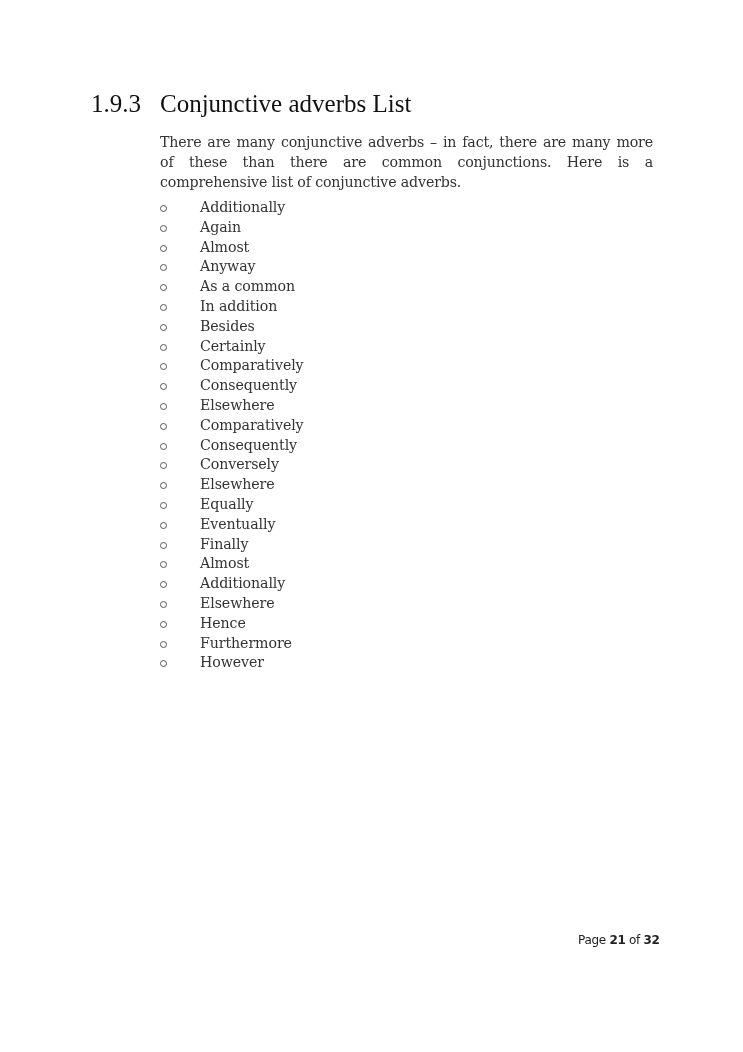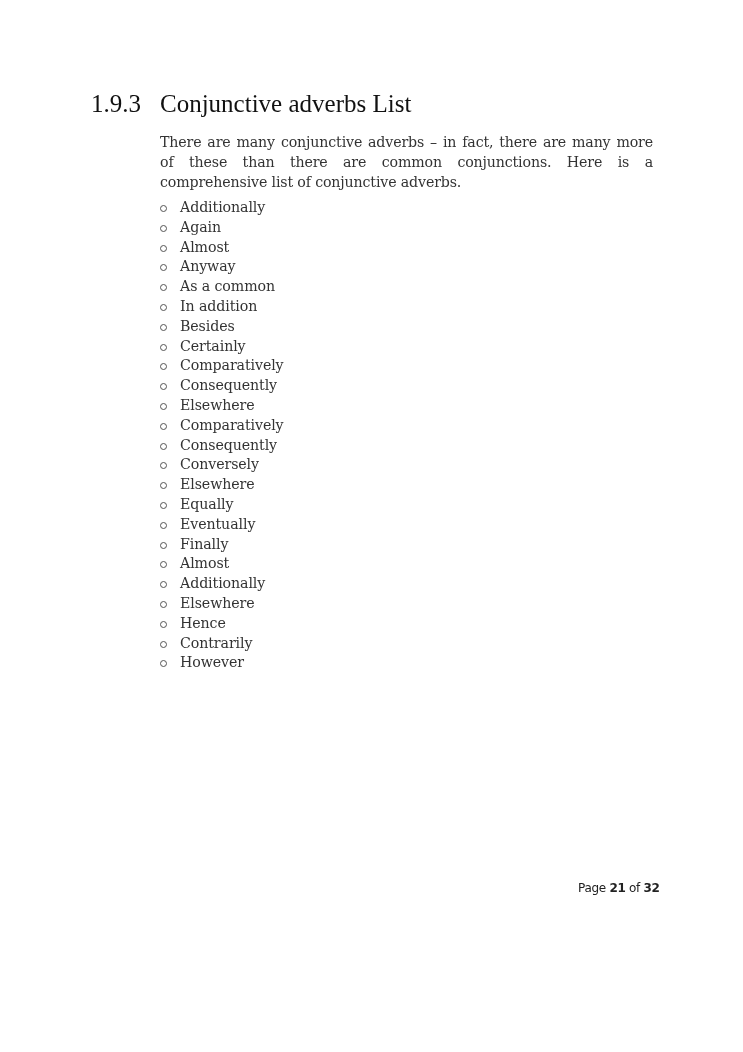--- a/index.html
+++ b/index.html
@@ -25,23 +25,23 @@
       position: absolute; left: 160px; top: 197px;
       margin: 0; padding: 0; list-style: none;
       font-family: "DejaVu Serif", "Liberation Serif", serif;
       font-size: 14.2px; color: #333;
     }
     .list li { height: 19.8px; line-height: 20px; position: relative; white-space: nowrap; letter-spacing: -0.1px; }
     .list .bullet {
       position: absolute; left: 0; top: 8px;
       width: 5px; height: 5px; border: 1px solid #555; border-radius: 50%;
     }
-    .list .label { position: absolute; left: 20px; top: 0; }
+    .list .label { position: absolute; left: 40px; top: 0; }
     .footer {
-      position: absolute; left: 578px; top: 880px;
+      position: absolute; left: 578px; top: 932px;
       font-family: "DejaVu Sans", "Liberation Sans", sans-serif;
       font-size: 12px; line-height: 16px; color: #222; white-space: nowrap;
       letter-spacing: -0.3px;
     }
     .footer b { font-weight: bold; }
   </style>
 </head>
 <body>
 
 <div class="heading">
@@ -134,21 +134,21 @@
   <li>
       <span class="bullet"></span>
       <span class="label">Elsewhere</span>
     </li>
   <li>
       <span class="bullet"></span>
       <span class="label">Hence</span>
     </li>
   <li>
       <span class="bullet"></span>
-      <span class="label">Contrarily</span>
+      <span class="label">Furthermore</span>
     </li>
   <li>
       <span class="bullet"></span>
       <span class="label">However</span>
     </li>
 </ul>
 
 <div class="footer">
   <span>Page</span>
   <b>21</b>

